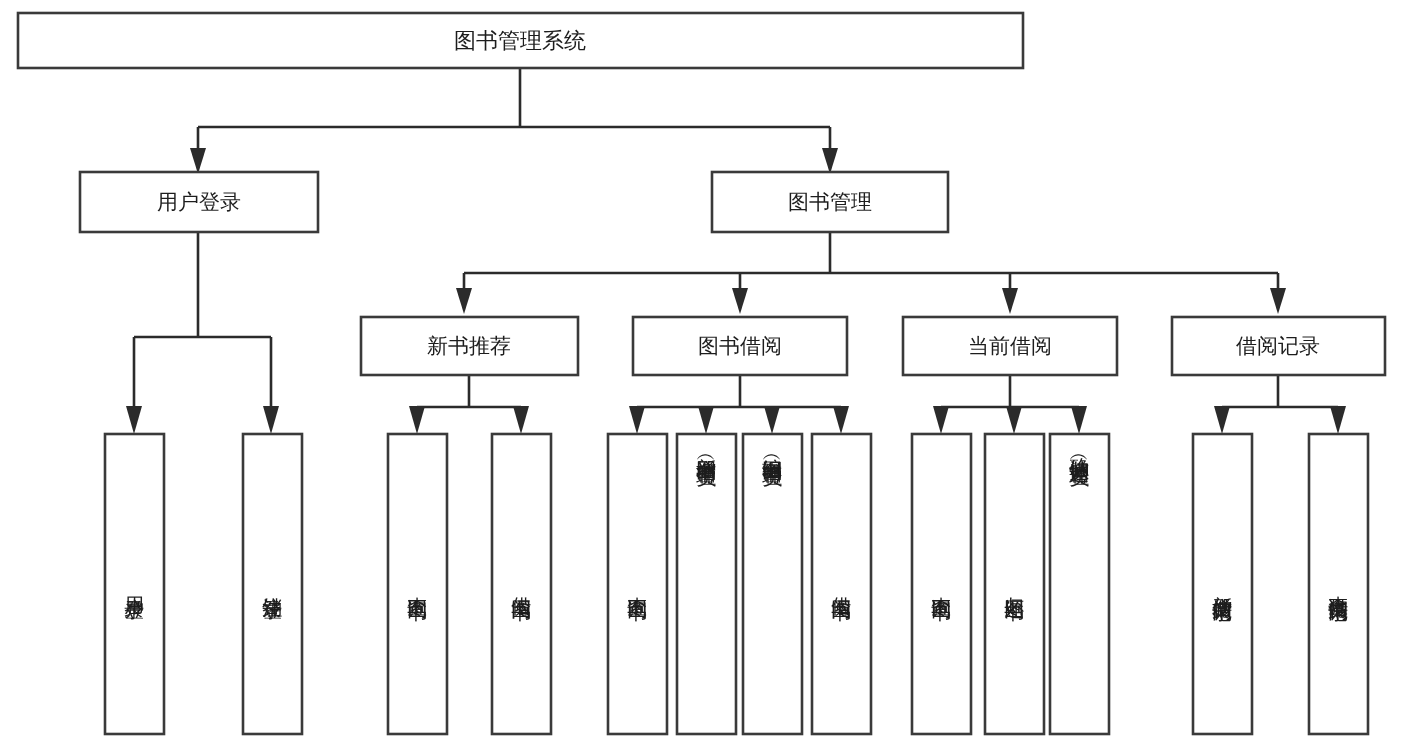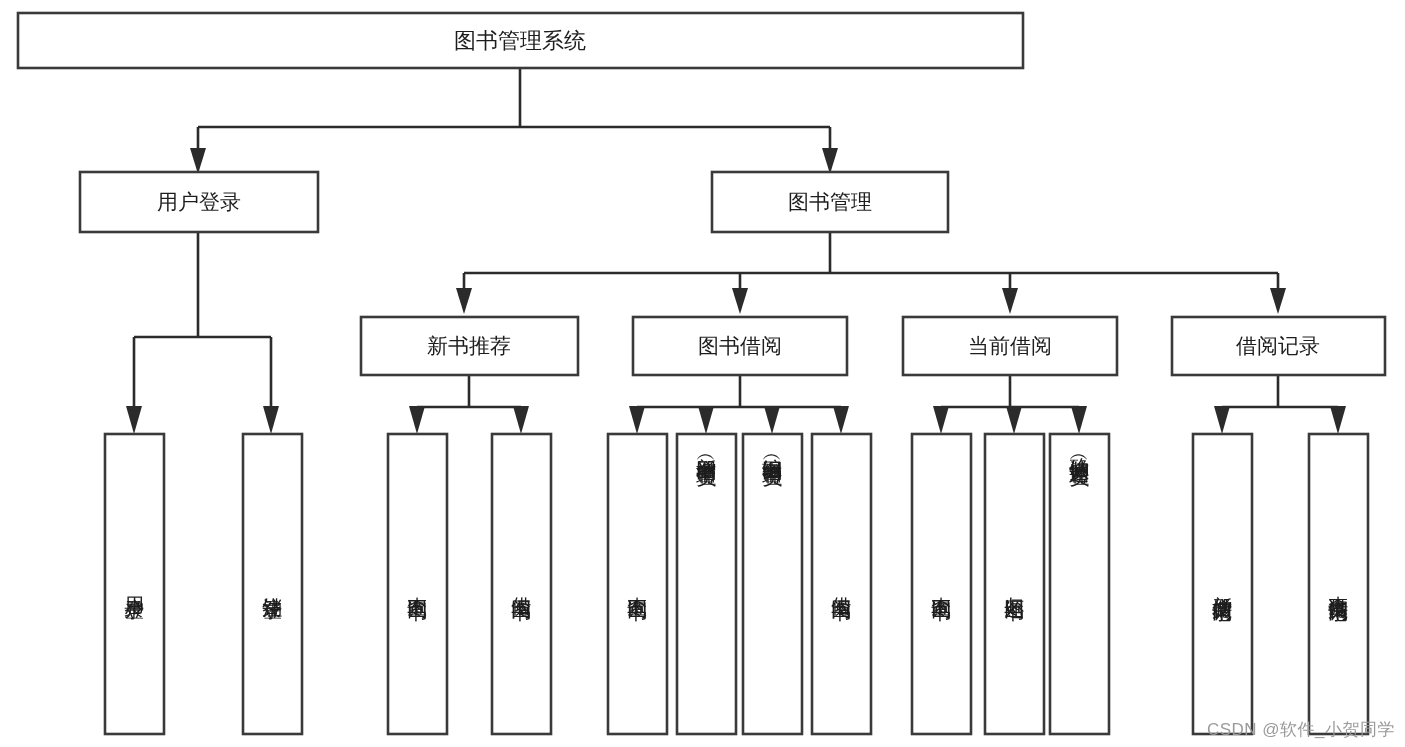--- a/index.html
+++ b/index.html
@@ -245,14 +245,13 @@
     <span class="vert-label">确认归还（管理员）</span>
   </div>
 
   <div class="vert-label-wrap" style="left:1193px; top:434px; width:59px; height:300px;">
     <span class="vert-label">新增借阅记录</span>
   </div>
   <div class="vert-label-wrap" style="left:1309px; top:434px; width:59px; height:300px;">
     <span class="vert-label">查询借阅记录</span>
   </div>
 
-  <div id="watermark">CSDN @软件_小贺同学</div>
 </div>
 
 </body></html>

